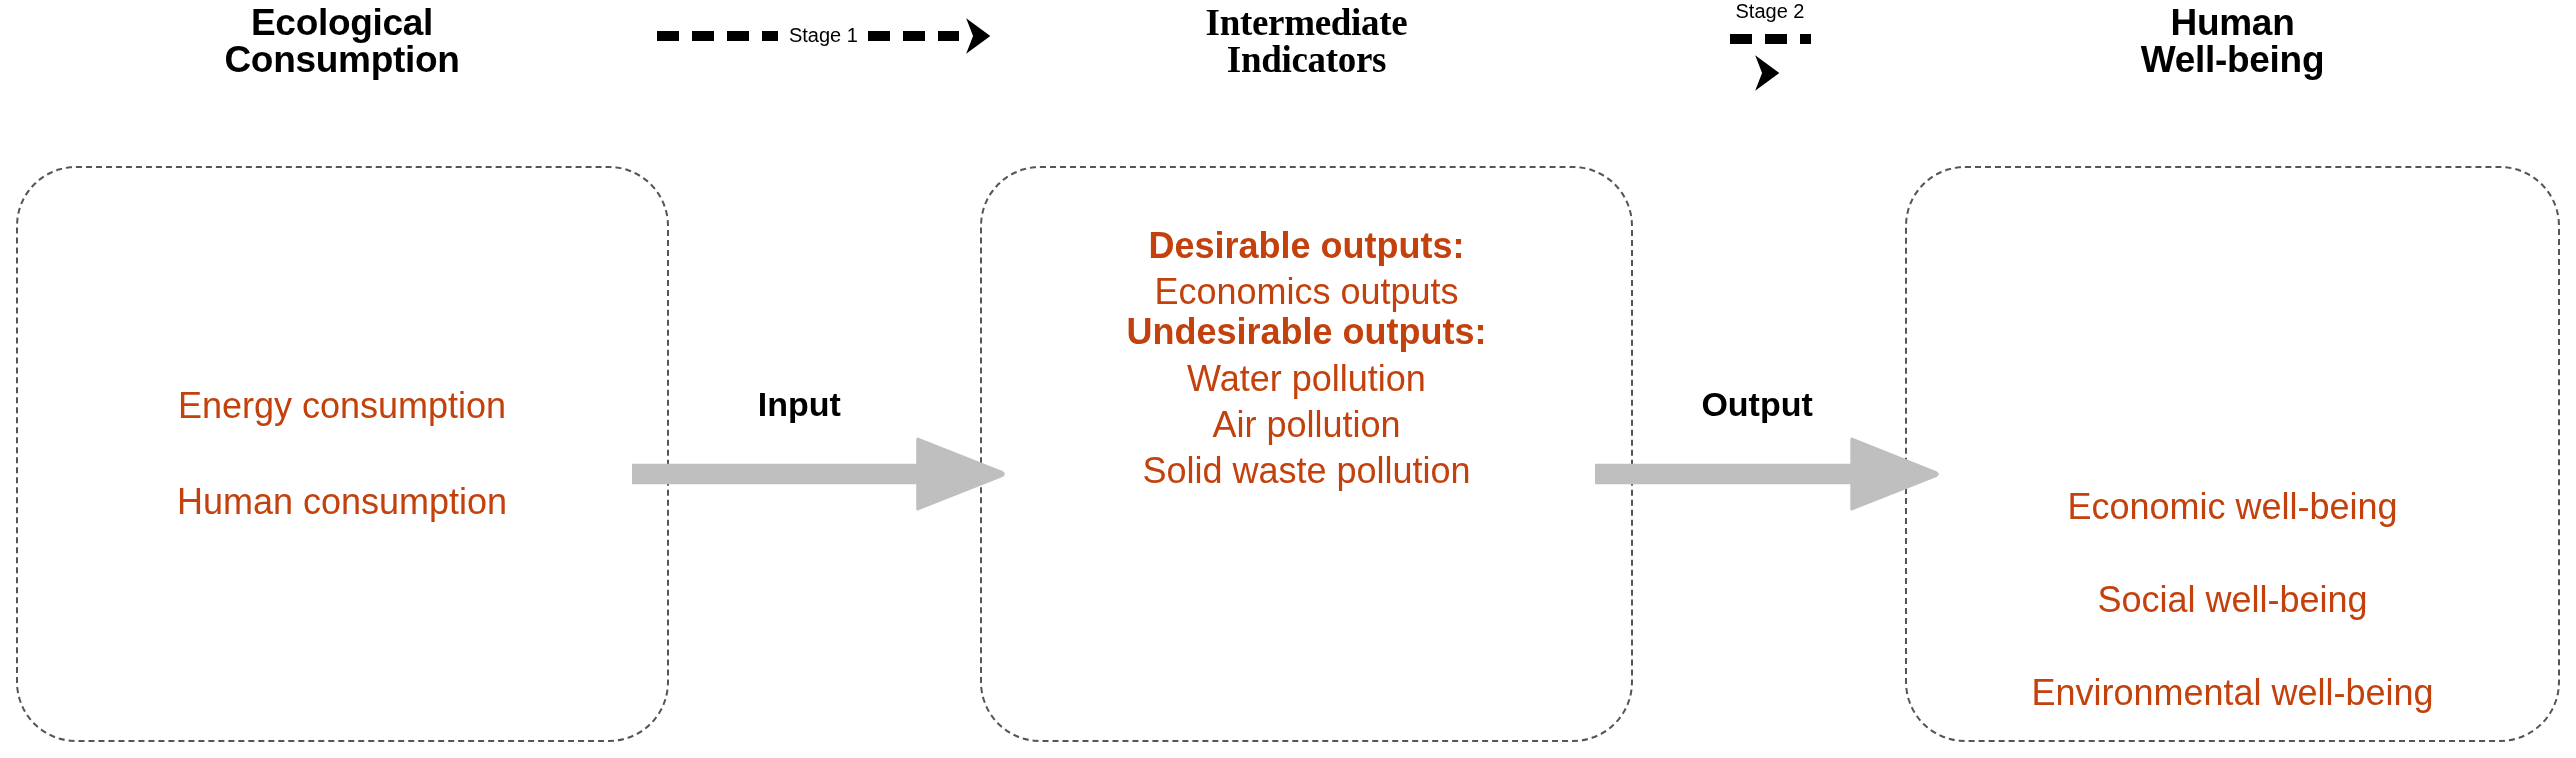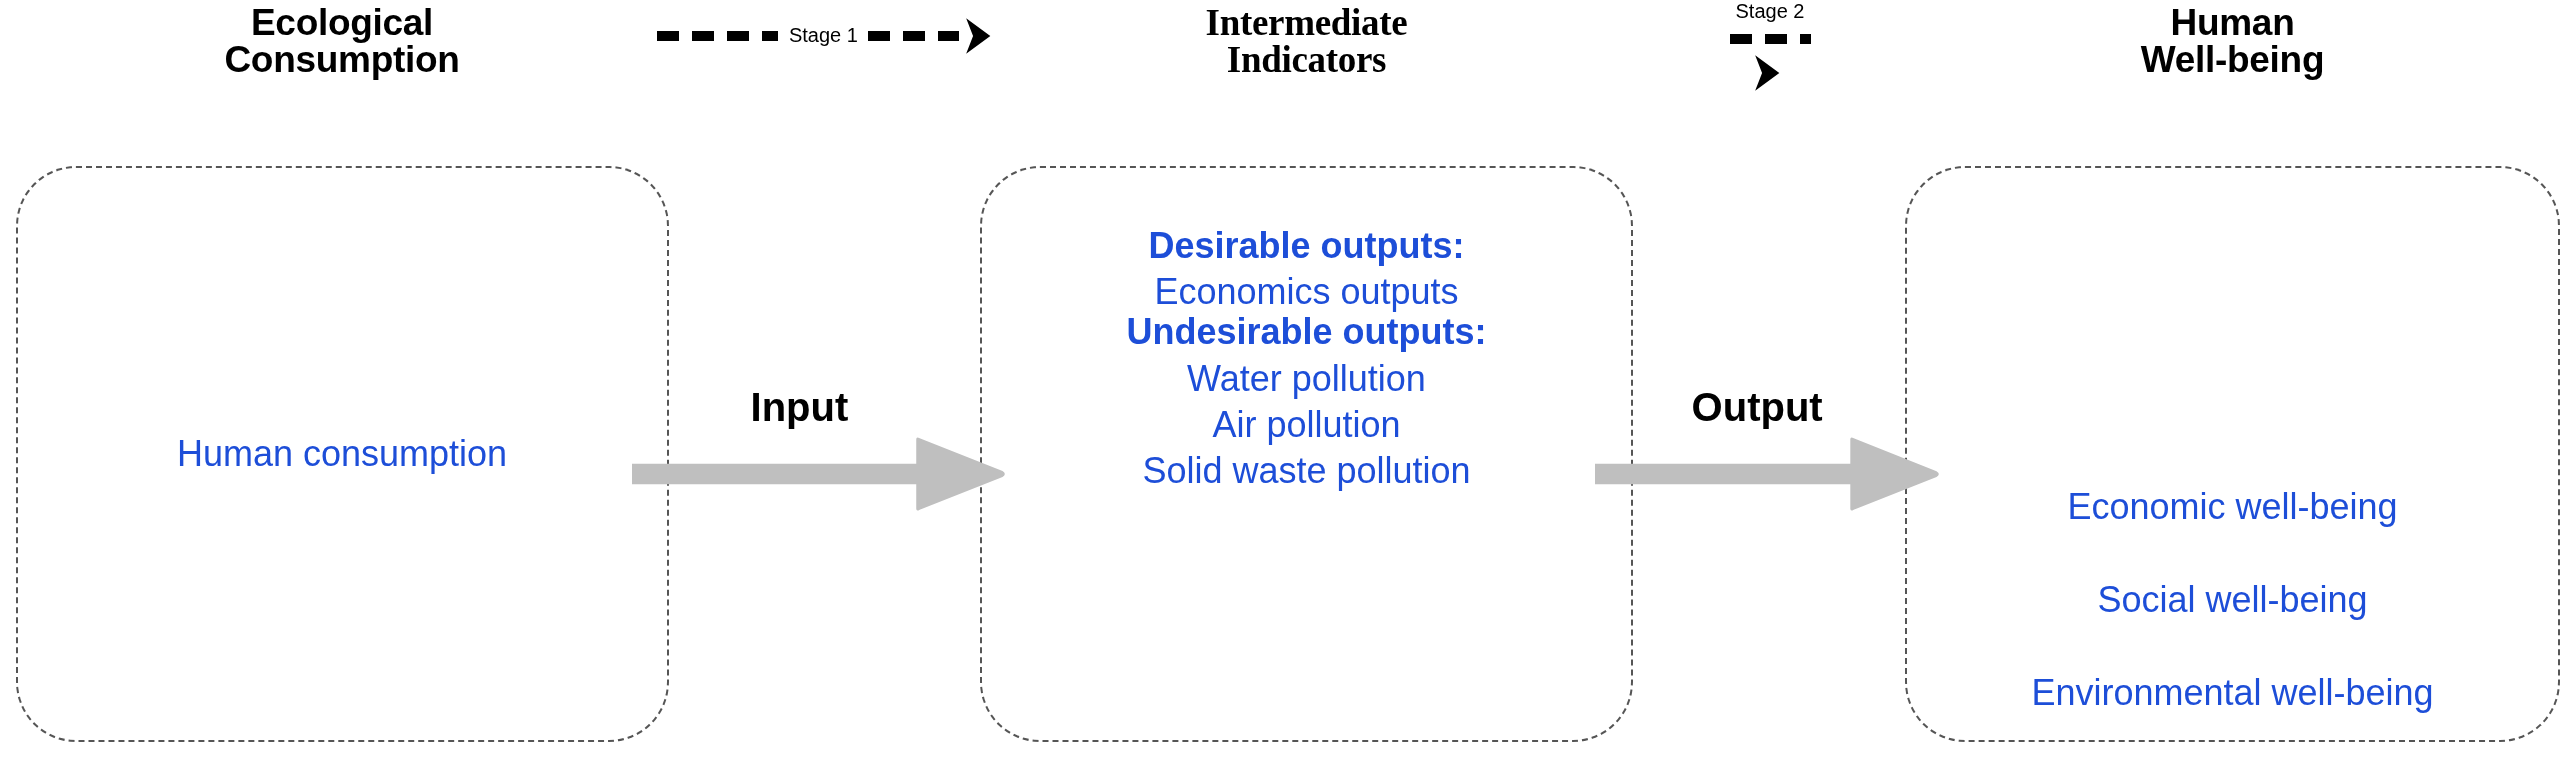--- a/index.html
+++ b/index.html
@@ -76,21 +76,21 @@
     flex-direction:column;
     align-items:center;
   }
   #box-left  {left:15.5px;  width:653px; justify-content:center;}
   #box-mid   {left:980px;width:653px; justify-content:flex-start; padding-top:58px;}
   #box-right {left:1905px;width:655px; justify-content:flex-end;}
 
   .box-line{
     font-size:36px;
     font-weight:normal;
-    color:#1d4ed8;
+    color:#c2410c;
     text-align:center;
     line-height:1.12;
     width:92%;
   }
   .box-line.bold{font-weight:bold;}
   #box-left  .box-line{margin:28px 0;}
   #box-right .box-line{margin:26.5px 0;}
   #box-mid   .box-line{margin:0;}
   #box-mid .grp{width:100%;display:flex;flex-direction:column;align-items:center;}
   #box-mid .grp + .grp{}
@@ -102,21 +102,21 @@
     height:109px;
   }
   #flow-input {left:632px;top:403px;width:374px;}
   #flow-output{left:1595px;top:403px;width:345px;}
   .flow svg{position:absolute;left:0;top:33px;display:block;}
   .flow-label{
     position:absolute;
     top:-16px;
     width:100%;
     text-align:center;
-    font-size:40px;
+    font-size:34px;
     font-weight:bold;
     color:#000;
     line-height:1;
   }
   #flow-input  .flow-label{left:-19.6px;}
   #flow-output .flow-label{left:-10.4px;}
 </style>
 </head>
 <body>
 
@@ -143,20 +143,21 @@
   <div class="stage-label">Stage 2</div>
   <div class="dashes d-right"></div>
   <div class="arrow-head-blk">
     <svg width="26.5" height="38" viewBox="0 0 46 66">
         <path d="M2 2 L44 33 L2 64 L14 33 Z" fill="#000"></path>
       </svg>
   </div>
 </div>
 
 <div class="box" id="box-left">
+  <div class="box-line">Energy consumption</div>
   <div class="box-line">Human consumption</div>
 </div>
 
 <div class="box" id="box-mid">
   <div class="grp">
     <div class="box-line bold">Desirable outputs:</div>
     <div class="box-line">Economics outputs</div>
   </div>
   <div class="grp">
     <div class="box-line bold">Undesirable outputs:</div>

